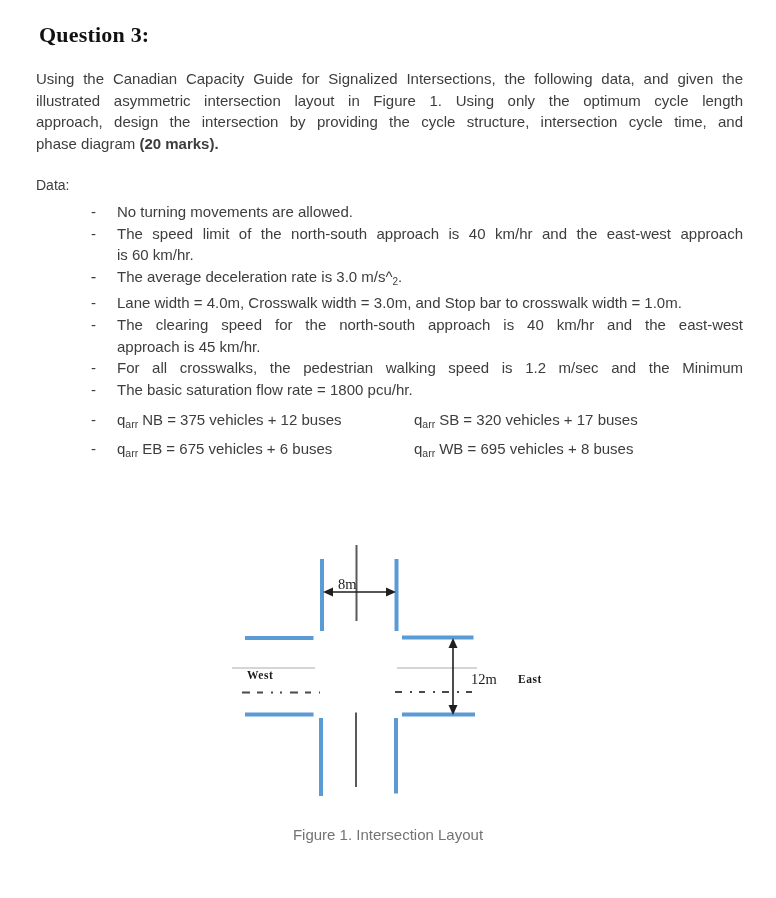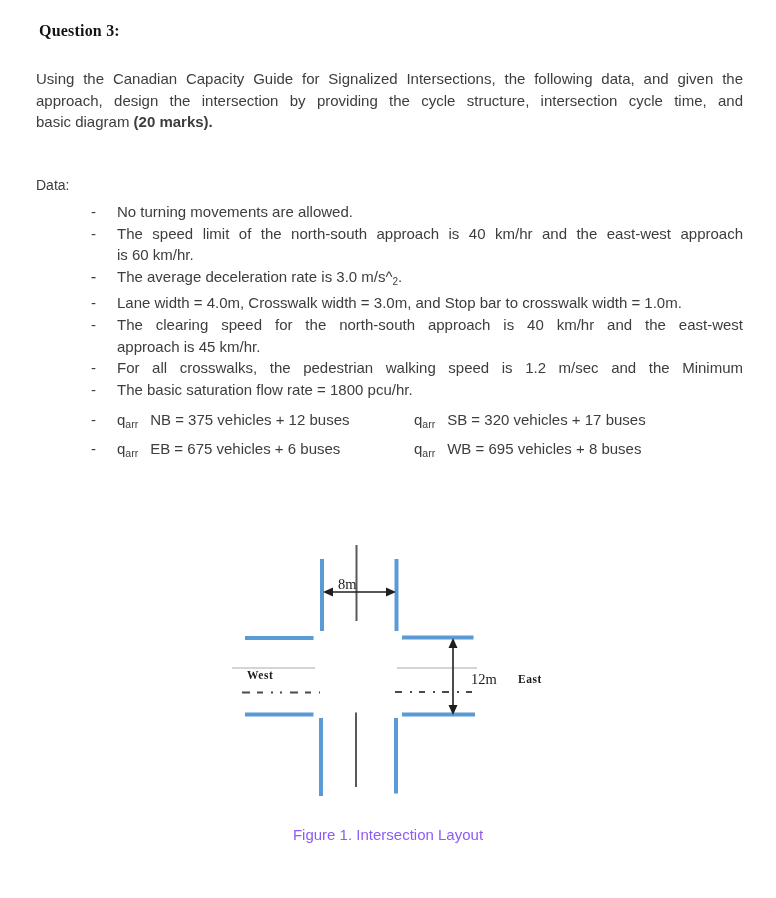--- a/index.html
+++ b/index.html
@@ -5,53 +5,54 @@
   html,body{margin:0;padding:0;}
   body{
     width:776px;height:898px;position:relative;background:#ffffff;overflow:hidden;
     font-family:"Liberation Sans", sans-serif;color:#3d3d3d;
   }
   .abs{position:absolute;}
   
   .heading{
     left:39px;top:22px;
     font-family:"Liberation Serif", serif;font-weight:bold;
-    font-size:16px;color:#121212;letter-spacing:0.2px;
+    font-size:22px;color:#121212;letter-spacing:0.2px;
   }
   
   .intro{left:36px;top:68px;width:707px;font-size:15px;line-height:21.7px;}
   .jline{text-align:justify;text-align-last:justify;}
   .lastline{text-align:left;}
   .bold{font-weight:bold;}
   
   .data-label{left:36px;top:177px;font-size:14px;}
   .data-list{left:36px;top:201px;width:707px;font-size:15px;line-height:21.7px;}
   .ditem{position:relative;padding-left:81px;}
   .dash{position:absolute;left:55px;top:0;}
   .sub{font-size:10px;vertical-align:-2.5px;}
   .qrow{position:relative;padding-left:81px;}
   .qrow.first{margin-top:8px;}
   .qrow.second{margin-top:2.5px;}
   .qcol1{display:inline-block;width:297px;}
   .qsub{font-size:10.5px;vertical-align:-3px;}
-  .qtxt{margin-left:12px;}
+  .qtxt{margin-left:4px;}
   
   .figure{left:230px;top:538px;width:332px;height:270px;}
   .fig-label{font-family:"Liberation Serif", serif;}
-  .caption{left:0;top:826px;width:776px;text-align:center;font-size:15px;color:#8b5cf6;}
+  .caption{left:0;top:826px;width:776px;text-align:center;font-size:15px;color:#737373;}
 </style>
 </head>
 <body>
 
 <div class="abs heading">Question 3:</div>
 
 <div class="abs intro">
   <div class="jline">Using the Canadian Capacity Guide for Signalized Intersections, the following data, and given the</div>
+  <div class="jline">illustrated asymmetric intersection layout in Figure 1. Using only the optimum cycle length</div>
   <div class="jline">approach, design the intersection by providing the cycle structure, intersection cycle time, and</div>
-  <div class="lastline"><span>basic diagram </span><span class="bold">(20 marks).</span></div>
+  <div class="lastline"><span>phase diagram </span><span class="bold">(20 marks).</span></div>
 </div>
 
 <div class="abs data-label">Data:</div>
 
 <div class="abs data-list">
 
   <div class="ditem">
     <span class="dash">-</span>
     <span>No turning movements are allowed.</span>
   </div>

